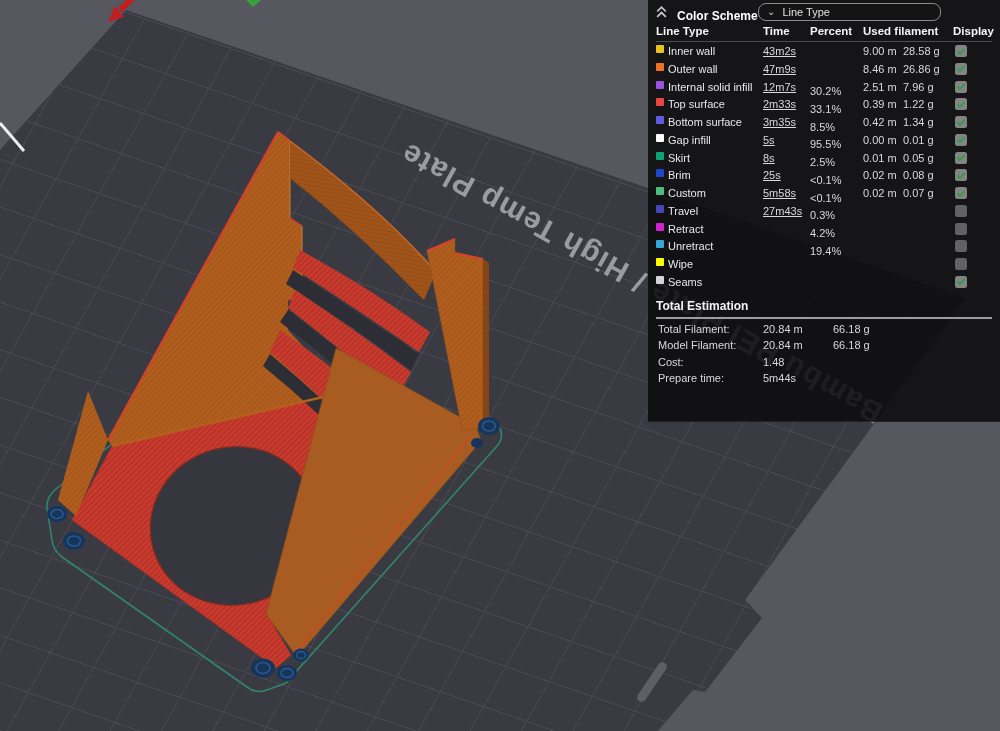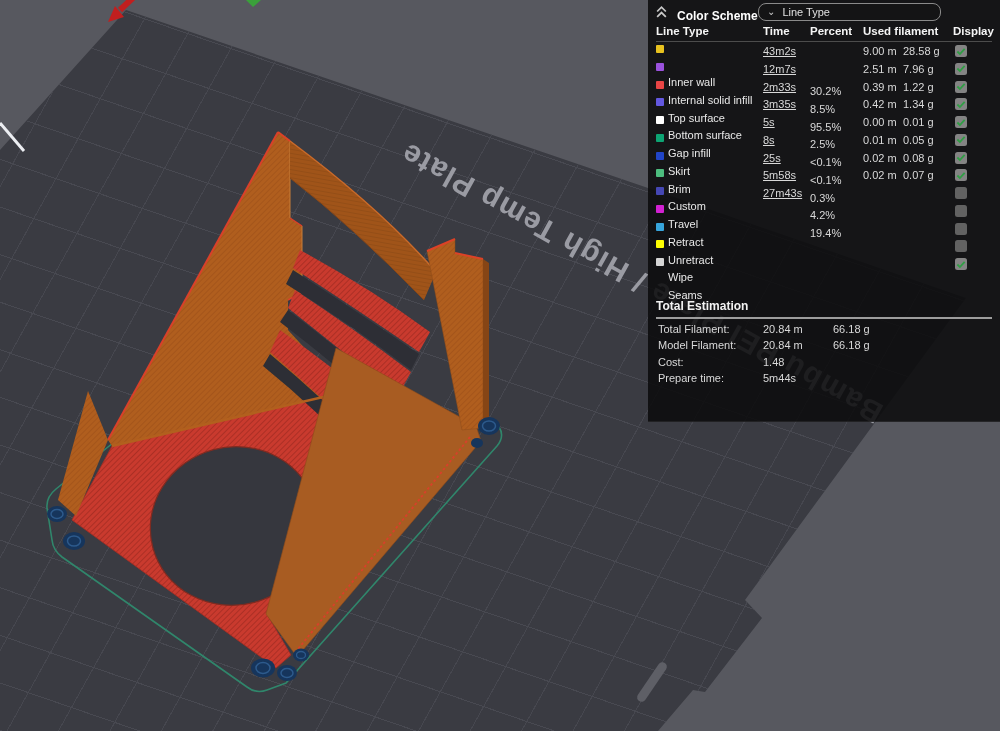--- a/index.html
+++ b/index.html
@@ -33,21 +33,21 @@
   .colhead{position:absolute;top:24px;left:8px;right:8px;height:17px;
     border-bottom:1px solid #4c4c4c;font-weight:bold;color:#f5f5f5;font-size:11.5px;}
   .colhead span{position:absolute;top:1px;}
   .ch-label{left:0;} .ch-time{left:107px;} .ch-pct{left:154px;}
   .ch-used{left:207px;} .ch-disp{left:297px;}
 
   .rows{position:absolute;top:43px;left:8px;right:8px;}
   .lt-row{position:relative;height:17.75px;}
   .lt-row span{position:absolute;top:2px;color:#d9d9d9;}
   .sw{position:absolute;left:0;top:4.5px;width:8px;height:8px;border-radius:1px;}
-  .c-label{left:12px;color:#e8e8e8 !important;margin-top:31px;}
+  .c-label{left:12px;color:#e8e8e8 !important;}
   .c-time{left:107px;text-decoration:underline;} .c-pct{left:154px;margin-top:40px;} .c-len{left:207px;} .c-wt{left:247px;}
   .cb{position:absolute;left:299px;top:2.5px;width:12px;height:12px;border-radius:2.5px;
       cursor:pointer;display:flex;align-items:center;justify-content:center;}
   .cb.on{background:#848484;} .cb.off{background:#626262;}
 
   .sec-title{position:absolute;top:299px;left:8px;right:8px;font-size:12px;
     font-weight:bold;color:#f2f2f2;padding-bottom:4px;border-bottom:2px solid #9d9d9d;}
   .totals{position:absolute;top:321px;left:8px;right:8px;}
   .tot-row{position:relative;height:16.3px;}
   .tot-row span{position:absolute;top:2px;color:#d9d9d9;}
@@ -186,20 +186,33 @@
           <span class="c-pct">30.2%</span>
           <span class="c-len">9.00 m</span>
           <span class="c-wt">28.58 g</span>
           <span class="cb on">
             <svg width="10" height="9" viewBox="0 0 11 9">
               <polyline points="1.5,4.5 4.3,7.3 9.5,1.5" fill="none" stroke="#2f9e44" stroke-width="2"></polyline>
             </svg>
           </span>
         </div>
         <div class="lt-row">
+          <span class="sw" style="background: rgb(236, 115, 36);"></span>
+          <span class="c-label">Outer wall</span>
+          <span class="c-time">47m9s</span>
+          <span class="c-pct">33.1%</span>
+          <span class="c-len">8.46 m</span>
+          <span class="c-wt">26.86 g</span>
+          <span class="cb on">
+            <svg width="10" height="9" viewBox="0 0 11 9">
+              <polyline points="1.5,4.5 4.3,7.3 9.5,1.5" fill="none" stroke="#2f9e44" stroke-width="2"></polyline>
+            </svg>
+          </span>
+        </div>
+        <div class="lt-row">
           <span class="sw" style="background: rgb(155, 82, 221);"></span>
           <span class="c-label">Internal solid infill</span>
           <span class="c-time">12m7s</span>
           <span class="c-pct">8.5%</span>
           <span class="c-len">2.51 m</span>
           <span class="c-wt">7.96 g</span>
           <span class="cb on">
             <svg width="10" height="9" viewBox="0 0 11 9">
               <polyline points="1.5,4.5 4.3,7.3 9.5,1.5" fill="none" stroke="#2f9e44" stroke-width="2"></polyline>
             </svg>

